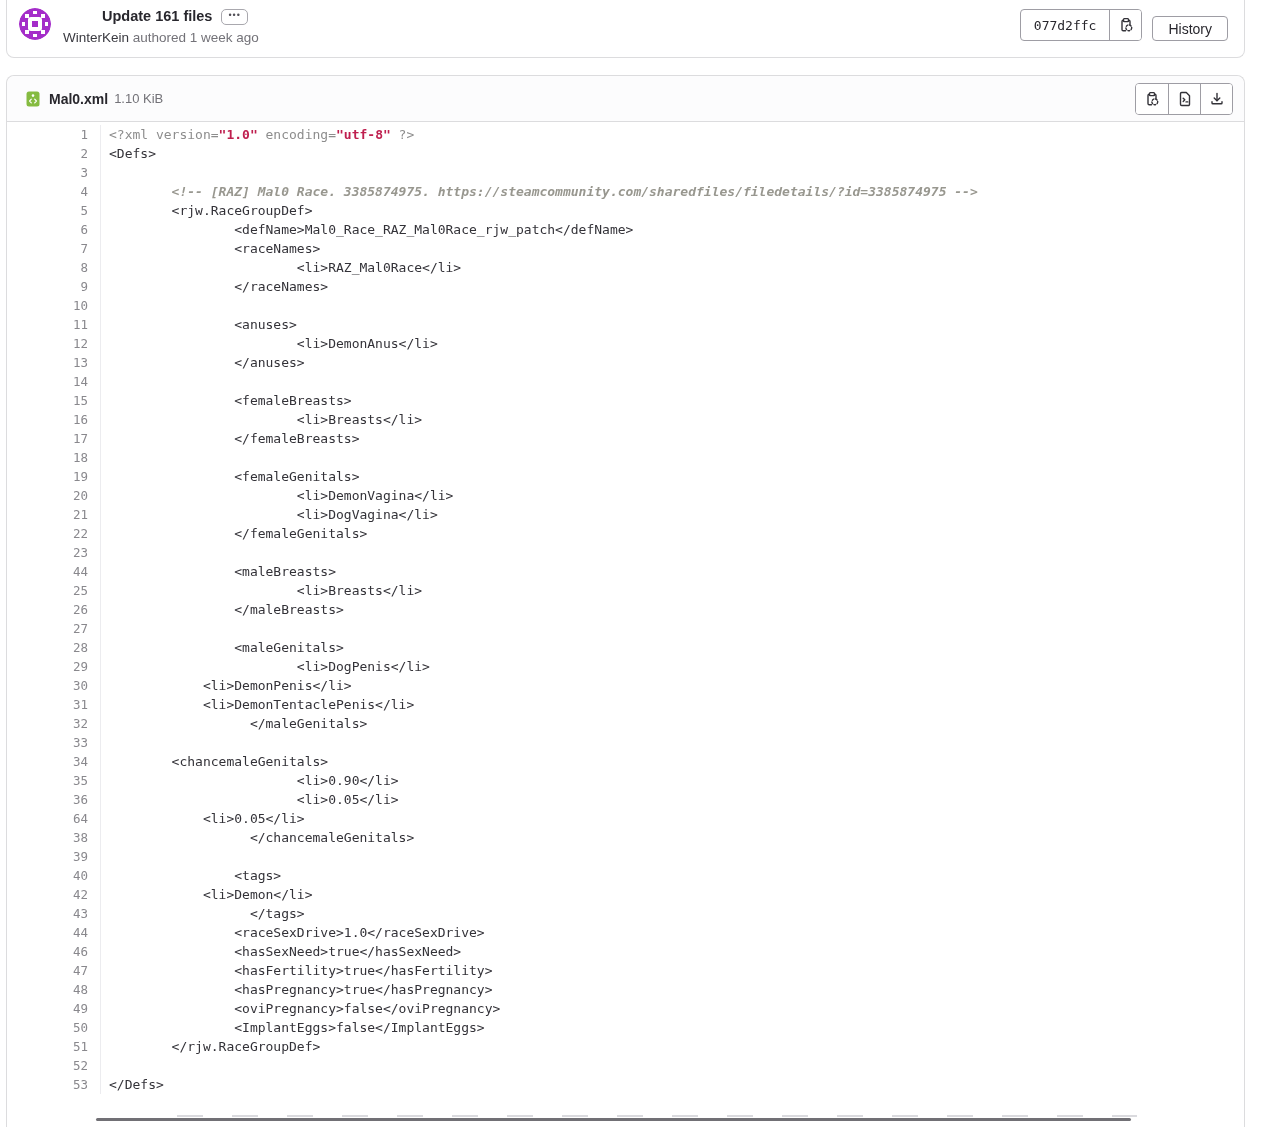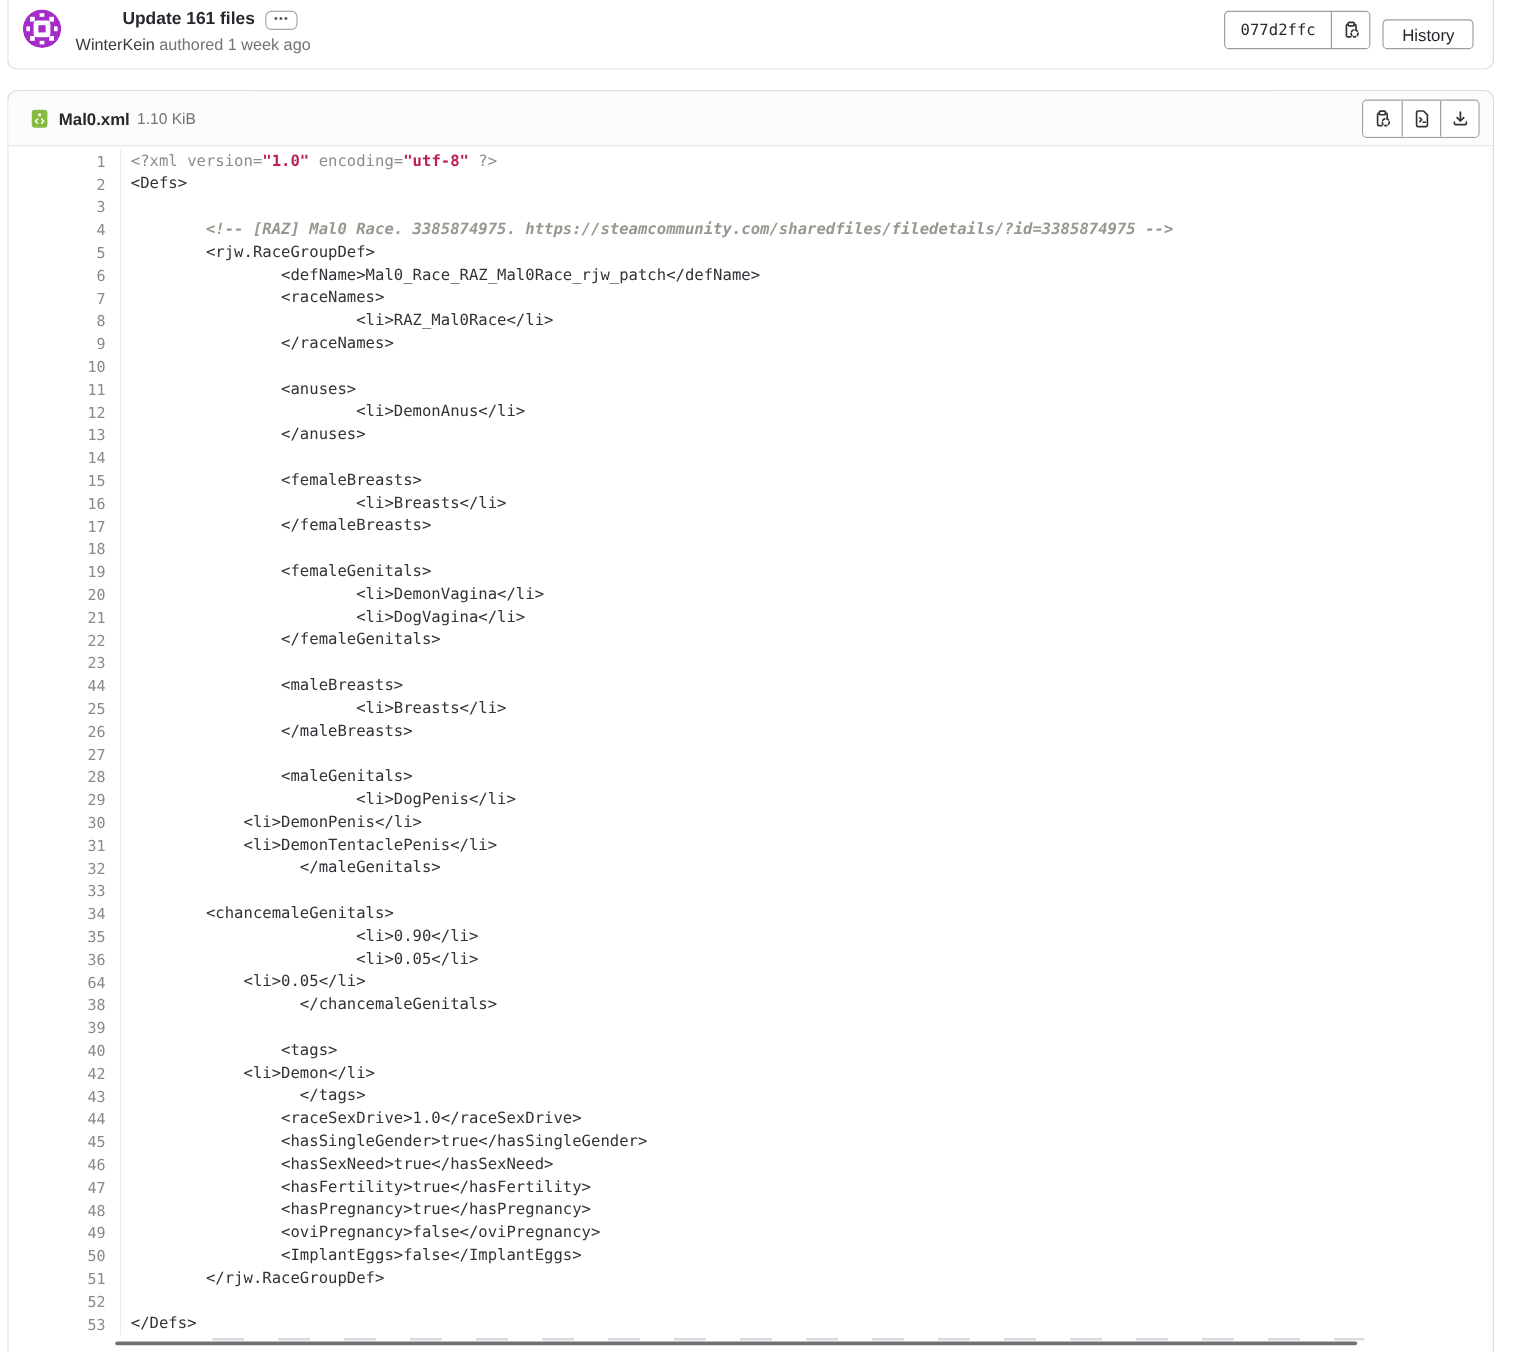--- a/index.html
+++ b/index.html
@@ -343,24 +343,20 @@
         </div>
         <div class="crow">
           <span class="ln">43</span>
           <span class="lc"><span>                  &lt;/tags&gt;</span></span>
         </div>
         <div class="crow">
           <span class="ln">44</span>
           <span class="lc"><span>                &lt;raceSexDrive&gt;1.0&lt;/raceSexDrive&gt;</span></span>
         </div>
         <div class="crow">
-          <span class="ln">45</span>
-          <span class="lc"><span>                &lt;hasSingleGender&gt;true&lt;/hasSingleGender&gt;</span></span>
-        </div>
-        <div class="crow">
           <span class="ln">46</span>
           <span class="lc"><span>                &lt;hasSexNeed&gt;true&lt;/hasSexNeed&gt;</span></span>
         </div>
         <div class="crow">
           <span class="ln">47</span>
           <span class="lc"><span>                &lt;hasFertility&gt;true&lt;/hasFertility&gt;</span></span>
         </div>
         <div class="crow">
           <span class="ln">48</span>
           <span class="lc"><span>                &lt;hasPregnancy&gt;true&lt;/hasPregnancy&gt;</span></span>

